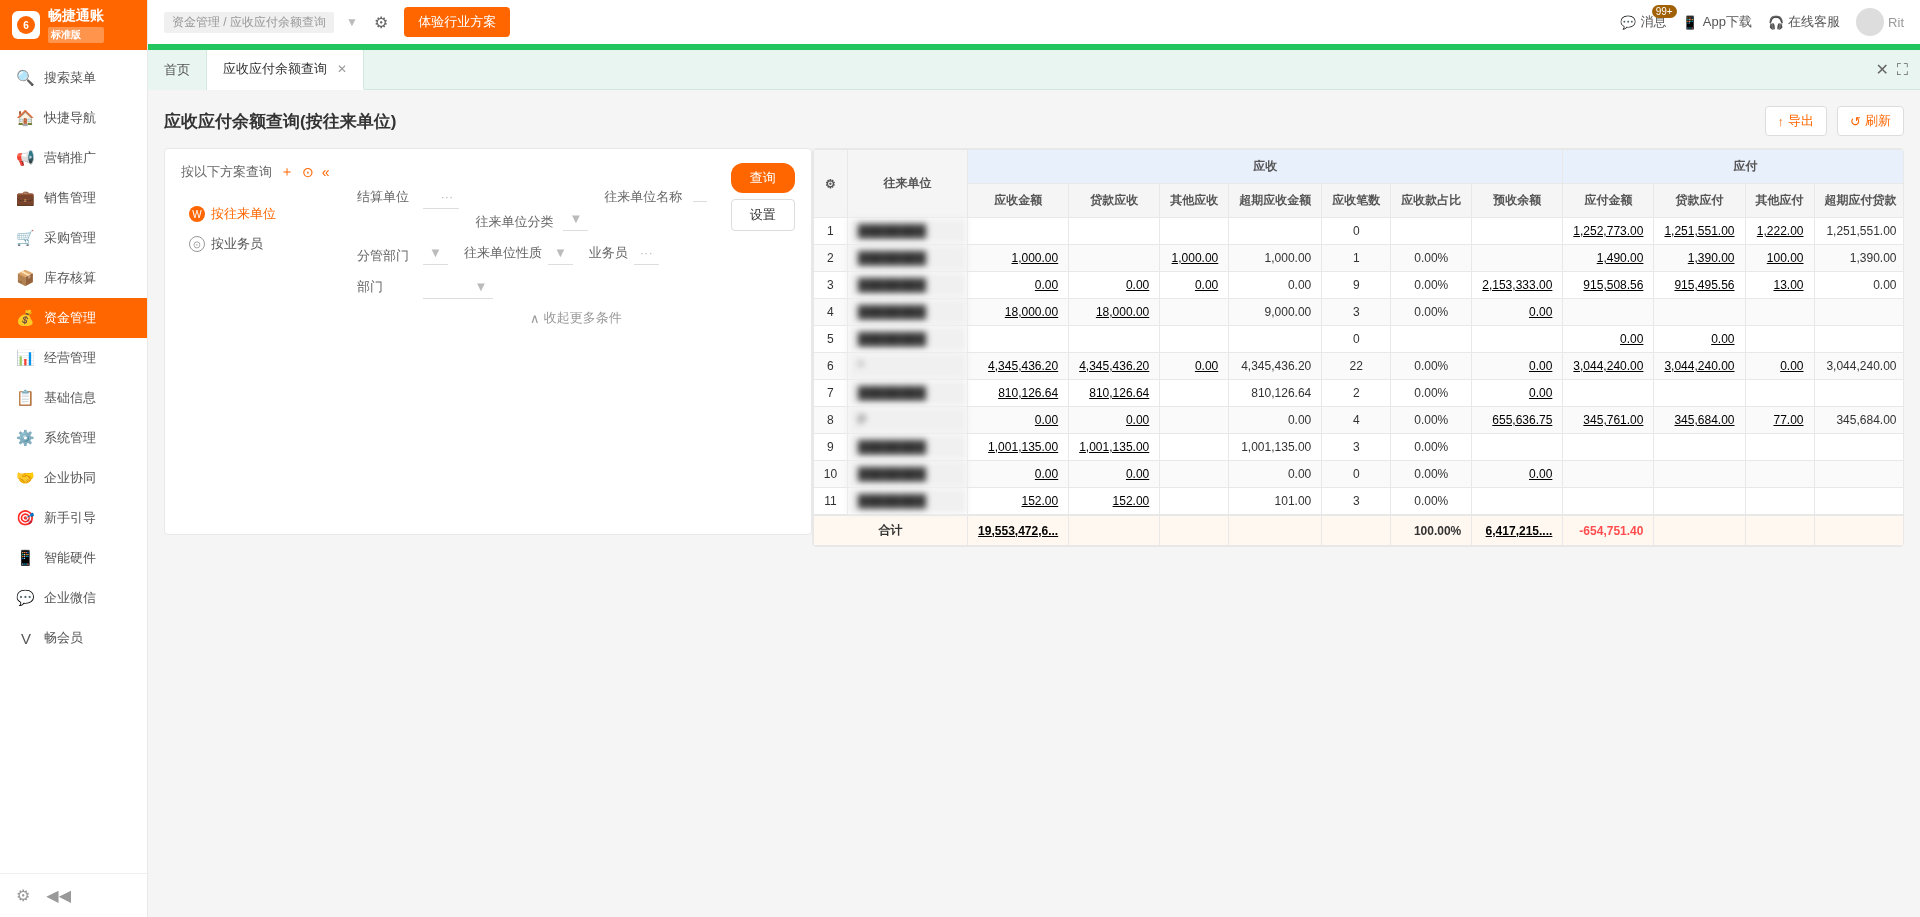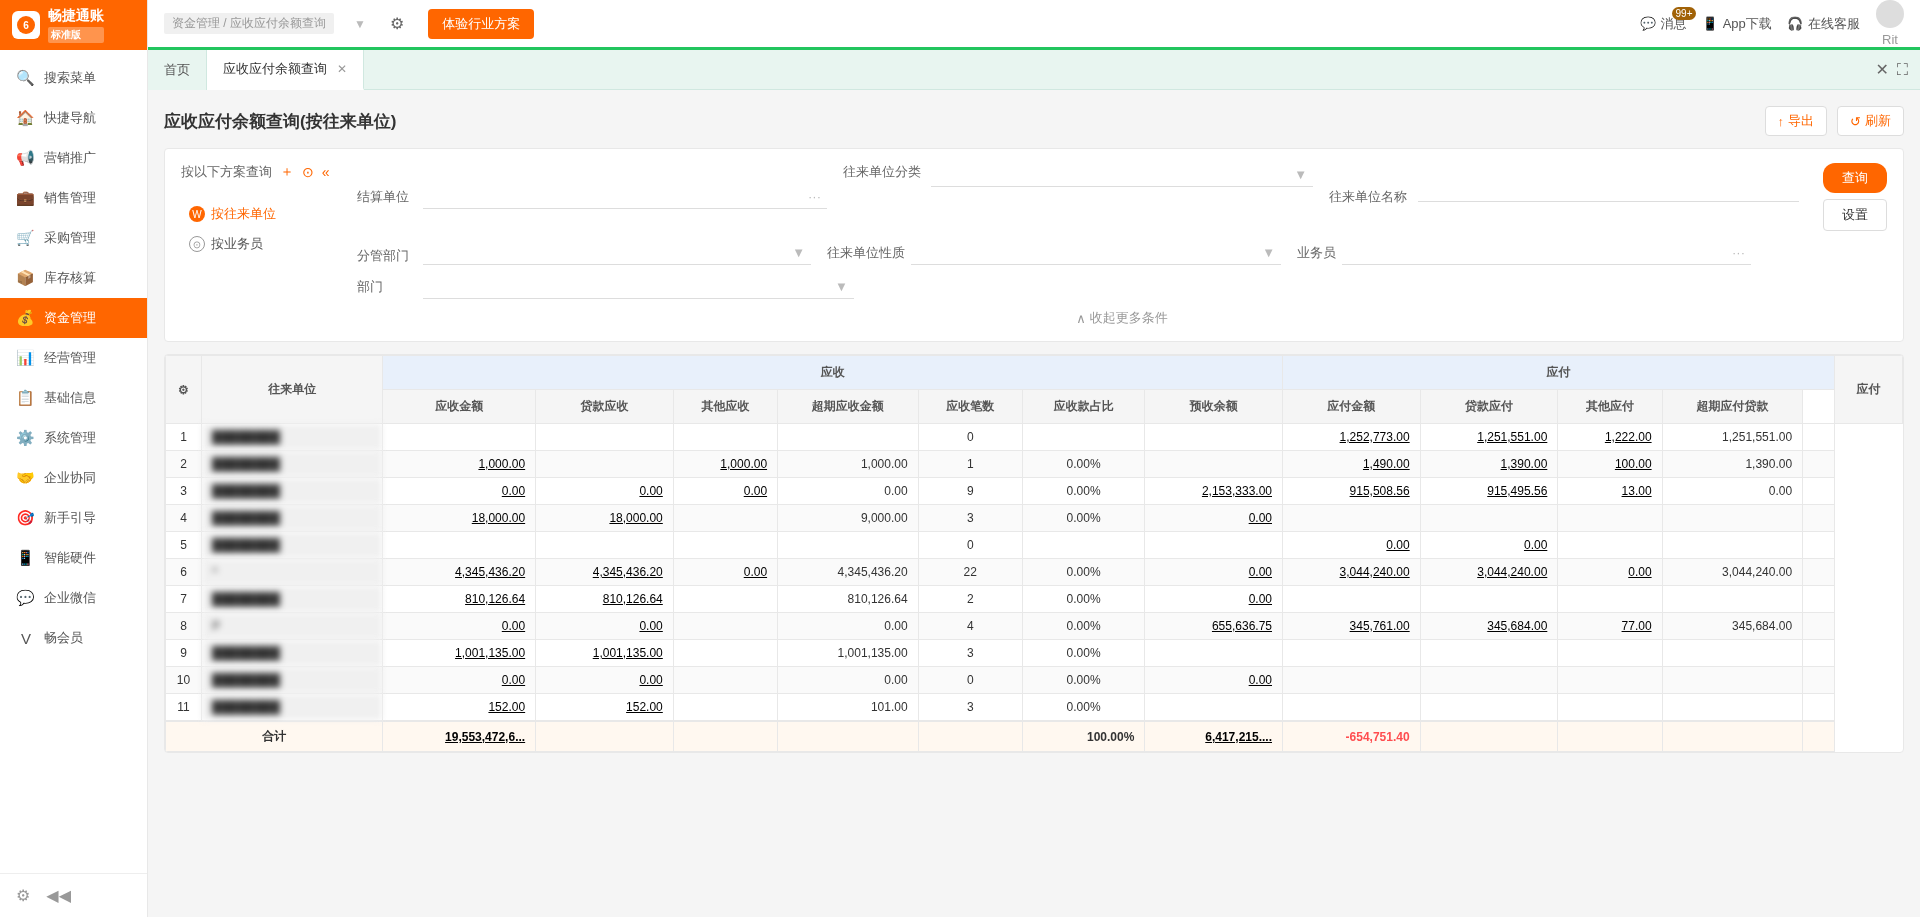--- a/index.html
+++ b/index.html
@@ -24,33 +24,33 @@
     .sidebar-item.active { background: #ff6600; color: #fff; border-radius: 0; }
     .sidebar-item .s-icon { width: 20px; height: 20px; margin-right: 8px; display: flex; align-items: center; justify-content: center; font-size: 15px; }
     .sidebar-footer {
       display: flex; align-items: center; padding: 12px 16px; border-top: 1px solid #eee; gap: 16px;
     }
     .sidebar-footer-icon { color: #999; cursor: pointer; font-size: 16px; }
 
     
     .topbar {
       position: fixed; left: 148px; right: 0; top: 0; height: 50px;
-      background: #fff; border-bottom: 3px solid #22c55e; display: flex; align-items: center; padding: 0 16px; z-index: 99; gap: 20px;
+      background: #fff; border-bottom: 6px solid #22c55e; display: flex; align-items: center; padding: 0 16px; z-index: 99; gap: 12px;
     }
     .topbar-breadcrumb { display: flex; align-items: center; gap: 6px; color: #999; font-size: 13px; }
     .topbar-chevron { color: #bbb; font-size: 12px; }
     .topbar-gear { color: #666; cursor: pointer; font-size: 16px; margin-left: 4px; }
     .topbar-btn-industry {
       background: #ff6600; color: #fff; border: none; border-radius: 4px;
       padding: 6px 14px; font-size: 13px; cursor: pointer; margin-left: 4px;
     }
     .topbar-right { margin-left: auto; display: flex; align-items: center; gap: 16px; }
     .topbar-badge-wrap { position: relative; display: flex; align-items: center; gap: 4px; cursor: pointer; color: #555; }
     .topbar-badge { position: absolute; top: -8px; right: -10px; background: #a16207; color: #fff; border-radius: 10px; font-size: 10px; padding: 1px 4px; min-width: 18px; text-align: left; }
-    .topbar-user { color: #999; font-size: 13px; display: flex; align-items: center; gap: 4px; flex-direction: column; }
+    .topbar-user { color: #999; font-size: 13px; display: flex; align-items: center; gap: 4px; }
 
     
     .tabbar {
       position: fixed; left: 148px; right: 0; top: 50px; height: 40px;
       background: #e8f5f0; display: flex; align-items: center; z-index: 98; border-bottom: 1px solid #d0e8e0;
     }
     .tab-item {
       height: 40px; display: flex; align-items: center; padding: 0 16px; cursor: pointer; font-size: 13px; color: #555; border-right: 1px solid #d0e8e0; gap: 6px;
     }
     .tab-item.home { background: #e8f5f0; }
@@ -253,21 +253,21 @@
         <span>↑</span>
         <span>导出</span>
       </button>
       <button class="btn-refresh">
         <span>↺</span>
         <span>刷新</span>
       </button>
     </div>
   </div>
 
-  <div style="display:flex;gap:0;flex-direction:column;">
+  <div style="display:flex;gap:0;flex-direction:row;">
 
     <div class="filter-section" style="display:flex;gap:16px;align-items:flex-start;">
 
       <div class="left-panel">
         <div class="filter-header">
           <span class="filter-label">按以下方案查询</span>
           <span class="filter-icon">＋</span>
           <span class="filter-icon">⊙</span>
           <span class="filter-icon">«</span>
         </div>
@@ -285,21 +285,21 @@
 
       <div style="flex:1;">
         <div style="display:flex;gap:16px;margin-bottom:10px;position:relative;">
           <div style="display:flex;align-items:center;flex:1;gap:6px;">
             <span style="color:#666;white-space:nowrap;min-width:60px;">结算单位</span>
             <div style="flex:1;display:flex;align-items:center;border-bottom:1px solid #ddd;padding:4px 6px;">
               <span style="flex:1;"></span>
               <span style="color:#bbb;">···</span>
             </div>
           </div>
-          <div style="display:flex;align-items:flex-start;flex:1;gap:10px;">
+          <div style="display:flex;align-items:flex-end;flex:1;gap:10px;">
             <span style="color:#666;white-space:nowrap;">往来单位分类</span>
             <div style="flex:1;display:flex;align-items:center;border-bottom:1px solid #ddd;padding:4px 6px;">
               <span style="flex:1;"></span>
               <span style="color:#bbb;">▼</span>
             </div>
           </div>
           <div style="display:flex;align-items:center;flex:1;gap:11px;">
             <span style="color:#666;white-space:nowrap;">往来单位名称</span>
             <div style="flex:1;border-bottom:1px solid #ddd;padding:4px 6px;">
               <span></span>

